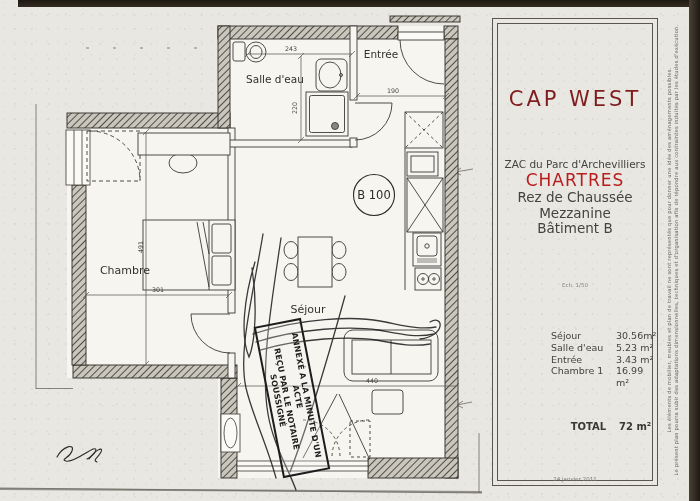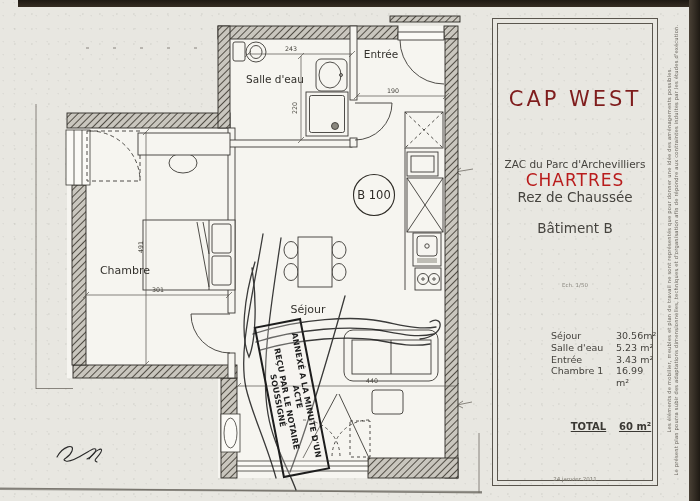--- a/index.html
+++ b/index.html
@@ -23,21 +23,21 @@
   .p-city{top:146px;font-size:17px;letter-spacing:1px;color:#b91c1c;}
   .p-level1{top:165px;font-size:13.5px;}
   .p-level2{top:181px;font-size:13.5px;}
   .p-building{top:196px;font-size:13.5px;}
   .p-unit{top:230px;font-size:13px;letter-spacing:1px;}
   .p-scale{top:258px;font-size:5.5px;color:#8b8880;}
   .p-surftitle{top:288px;font-size:12.5px;color:#3e3c37;}
   .p-table{top:306px;left:53px !important;right:auto !important;text-align:left !important;
     display:grid;grid-template-columns:65px auto;font-size:9.5px;line-height:11.8px;}
   .p-total{top:397px;left:60px !important;right:auto !important;text-align:left;
-    display:grid;grid-template-columns:61px auto;font-size:10px;font-weight:bold;color:#3a3833;text-decoration:underline;}
+    display:grid;grid-template-columns:61px auto;font-size:10px;font-weight:bold;color:#3a3833;}
   .p-date{top:452px;font-size:5.5px;color:#7c796f;}
   .stamp{
     position:absolute;left:215px;top:374px;width:150px;height:44px;
     border:2px solid #1d1d1d;transform:rotate(79deg);
     display:flex;flex-direction:column;justify-content:center;gap:2px;text-align:center;
     font-size:8px;font-weight:bold;letter-spacing:.2px;color:#1d1d1d;
     background:rgba(246,245,240,.25);
   }
   .edge-note{
     position:absolute;left:433px;top:243px;width:480px;height:14px;
@@ -276,35 +276,36 @@
   <span>ANNEXÉ A LA MINUTE D'UN ACTE</span>
   <span>REÇU PAR LE NOTAIRE SOUSSIGNÉ</span>
 </div>
 
 <div class="panel">
   <div class="panel-inner">
     <div class="p-company">CAP WEST</div>
     <div class="p-address">ZAC du Parc d'Archevilliers</div>
     <div class="p-city">CHARTRES</div>
     <div class="p-level1">Rez de Chaussée</div>
+    <div class="p-level2">Mezzanine</div>
     <div class="p-building">Bâtiment B</div>
     <div class="p-scale">Ech. 1/50</div>
     <div class="p-table">
       <span>Séjour</span>
       <span>30.56m²</span>
       <span>Salle d'eau</span>
       <span>5.23 m²</span>
       <span>Entrée</span>
       <span>3.43 m²</span>
       <span>Chambre 1</span>
       <span>16.99 m²</span>
     </div>
     <div class="p-total">
       <span>TOTAL</span>
-      <span>60 m²</span>
+      <span>72 m²</span>
     </div>
     <div class="p-date">24 janvier 2011</div>
   </div>
 </div>
 
 <div class="edge-note">
   <div>Les éléments de mobilier, meubles et plan de travail ne sont représentés que pour donner une idée des aménagements possibles.</div>
   <div>Le présent plan pourra subir des adaptations dimensionnelles, techniques et d'organisation afin de répondre aux contraintes induites par les études d'exécution.</div>
 </div>
 

